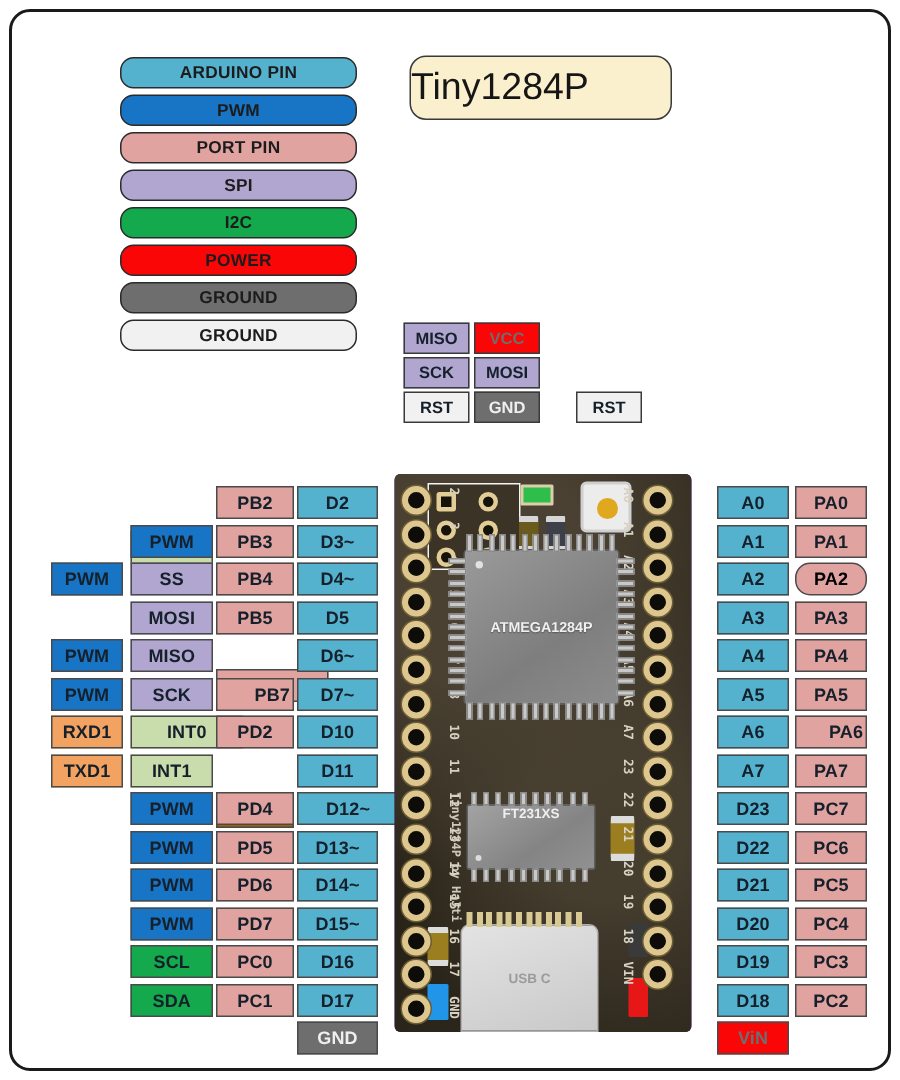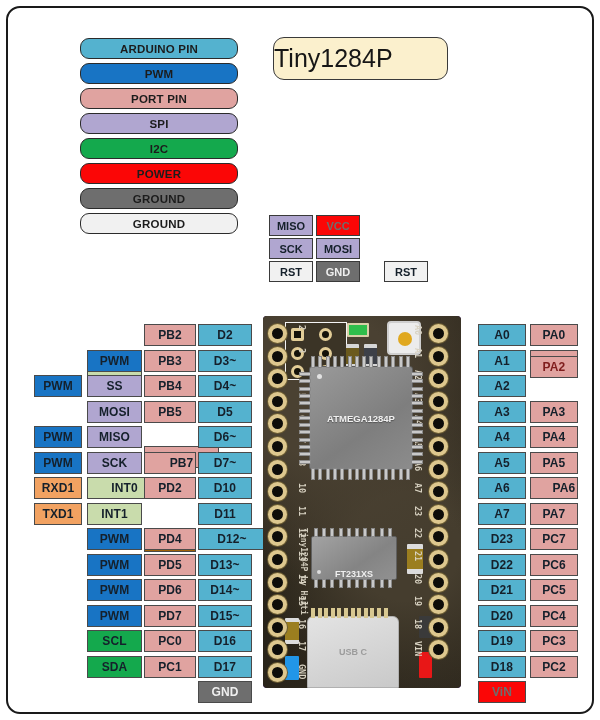--- a/index.html
+++ b/index.html
@@ -100,21 +100,21 @@
   }
   #mcu .dot { position: absolute; left: 7px; top: 7px; width: 5px; height: 5px;
     background: #e2e2e2; border-radius: 50%; }
   .leg { background: #c9c9c9; border: .5px solid #8a8a8a; }
   #ft {
     position: absolute; left: 48px; top: 220px;
     width: 86px; height: 44px;
     background: linear-gradient(145deg,#a3a3a3,#848484 60%,#919191);
     border: 1px solid #606060;
     border-radius: 2px;
-    display: flex; align-items: flex-end; justify-content: center;
+    display: flex; align-items: flex-start; justify-content: center;
     font-size: 9px; color: #efefef; font-weight: bold;
   }
   #ft .dot { position: absolute; left: 5px; bottom: 5px; width: 4px; height: 4px;
     background: #dcdcdc; border-radius: 50%; }
   #usb {
     position: absolute; left: 44px; top: 300px;
     width: 92px; height: 72px;
     background: linear-gradient(160deg,#e3e3e3,#c9c9c9);
     border: 1.5px solid #b0b0b0;
     border-radius: 6px 6px 0 0;
@@ -369,21 +369,21 @@
       </div>
       <div class="pin-cell" style="left: 470px; top: 341.5px; width: 48px; background: rgb(84, 178, 207); color: rgb(21, 32, 43);">
         <span>A1</span>
       </div>
       <div class="pin-cell" style="left: 522px; top: 341.5px; width: 48px; background: rgb(224, 163, 160); color: rgb(21, 32, 43);">
         <span>PA1</span>
       </div>
       <div class="pin-cell" style="left: 470px; top: 367px; width: 48px; background: rgb(84, 178, 207); color: rgb(21, 32, 43);">
         <span>A2</span>
       </div>
-      <div class="pin-cell" style="left: 522px; top: 348px; width: 48px; background: rgb(224, 163, 160); color: #7f1d1d;">
+      <div class="pin-cell" style="left: 522px; top: 367px; width: 48px; background: rgb(224, 163, 160); color: #000000; border-radius: 10px;">
         <span>PA2</span>
       </div>
       <div class="pin-cell" style="left: 470px; top: 392.5px; width: 48px; background: rgb(84, 178, 207); color: rgb(21, 32, 43);">
         <span>A3</span>
       </div>
       <div class="pin-cell" style="left: 522px; top: 392.5px; width: 48px; background: rgb(224, 163, 160); color: rgb(21, 32, 43);">
         <span>PA3</span>
       </div>
       <div class="pin-cell" style="left: 470px; top: 418px; width: 48px; background: rgb(84, 178, 207); color: rgb(21, 32, 43);">
         <span>A4</span>

